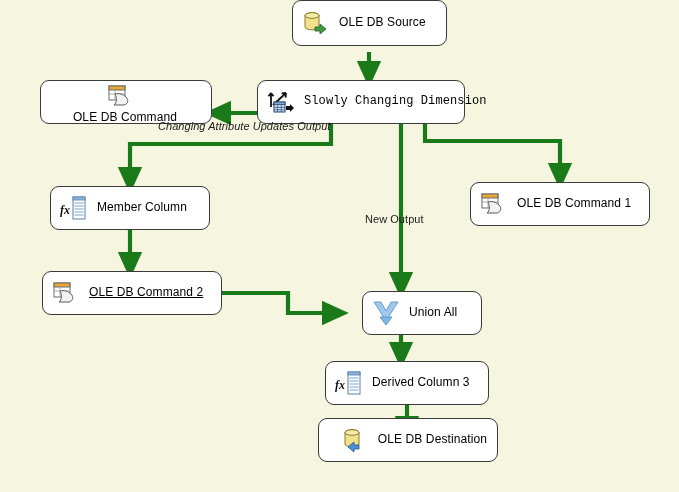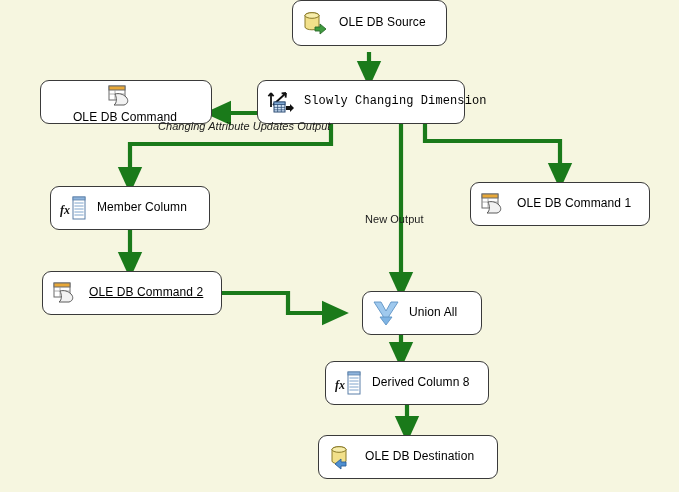--- a/index.html
+++ b/index.html
@@ -199,24 +199,24 @@
         <text x="1" y="21" font-family="Liberation Serif, serif" font-size="12" font-style="italic" font-weight="bold" fill="#111111">fx</text>
         <rect x="14" y="4" width="12" height="22" fill="#ffffff" stroke="#5a7fa8" stroke-width="1"></rect>
         <rect x="14" y="4" width="12" height="3" fill="#8fb4dc" stroke="#5a7fa8" stroke-width="0.8"></rect>
         <line x1="15.4" y1="10" x2="24.6" y2="10" stroke="#7fa4cc" stroke-width="1"></line>
         <line x1="15.4" y1="13" x2="24.6" y2="13" stroke="#7fa4cc" stroke-width="1"></line>
         <line x1="15.4" y1="16" x2="24.6" y2="16" stroke="#7fa4cc" stroke-width="1"></line>
         <line x1="15.4" y1="19" x2="24.6" y2="19" stroke="#7fa4cc" stroke-width="1"></line>
         <line x1="15.4" y1="22" x2="24.6" y2="22" stroke="#7fa4cc" stroke-width="1"></line>
       </svg>
     </span>
-    <span class="lbl">Derived Column 8</span>
-  </div>
-
-  <div class="node" style="left:318px; top:435px; width:180px; height:44px;">
+    <span class="lbl">Derived Column 3</span>
+  </div>
+
+  <div class="node" style="left:318px; top:418px; width:180px; height:44px;justify-content:flex-end;">
     <span class="ico">
       <svg viewBox="0 0 30 30">
         <ellipse cx="12" cy="7.5" rx="7" ry="2.8" fill="#f2e08a" stroke="#8a7a28" stroke-width="1"></ellipse>
         <path d="M5,7.5 L5,19 A7,2.8 0 0 0 19,19 L19,7.5" fill="#f2e08a" stroke="#8a7a28" stroke-width="1"></path>
         <ellipse cx="12" cy="7.5" rx="7" ry="2.8" fill="#f7edab" stroke="#8a7a28" stroke-width="1"></ellipse>
         <path d="M19,20 L14,20 L14,17 L8,22 L14,27 L14,24 L19,24 z" fill="#4f8fd0" stroke="#2b5f96" stroke-width="0.9"></path>
       </svg>
     </span>
     <span class="lbl">OLE DB Destination</span>
   </div>

